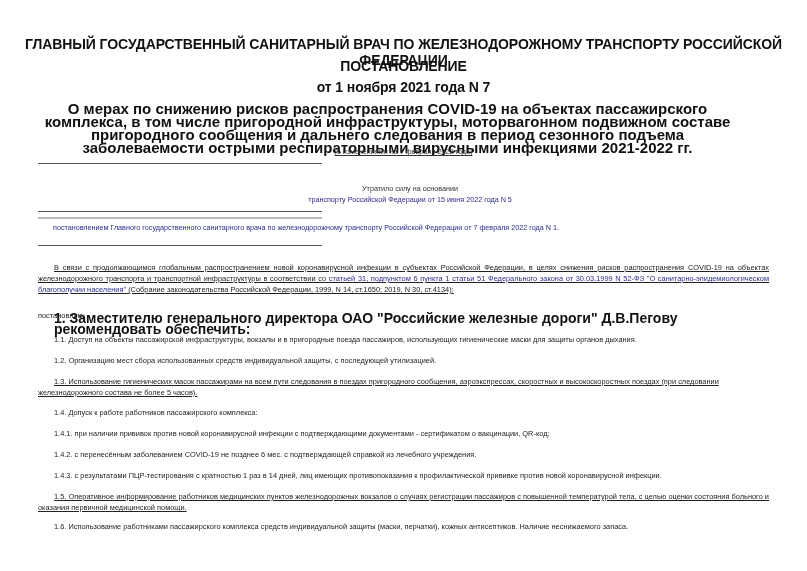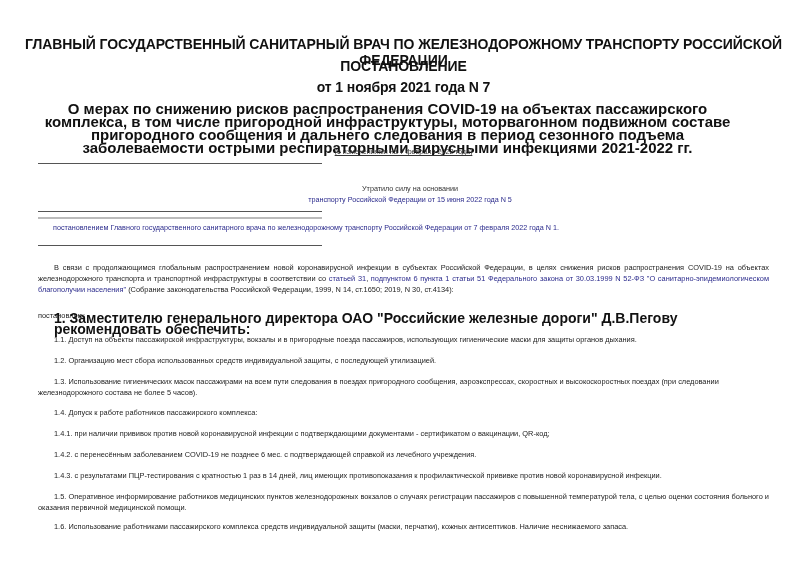--- a/index.html
+++ b/index.html
@@ -12,21 +12,21 @@
     .abs { position: absolute; }
     .center { left: 0; width: 807px; text-align: center; }
     .hdr { font-weight: bold; font-size: 14px; letter-spacing: -0.1px; }
     .title { font-weight: bold; font-size: 15px; line-height: 13px; left: 44px; width: 687px; text-align: center; }
     .small { font-size: 7.2px; color: #333; }
     .rule { height: 0; border-top: 1px solid #555; left: 38px; width: 284px; }
     .rule.gray { border-top: 2px solid #bbb; }
     .link { color: #2b2b8c; }
     .p { font-size: 7.4px; line-height: 11px; color: #222; left: 38px; width: 731px; }
     .just { text-align: justify; }
-    .ind { text-indent: 16px; }
+    .ind { text-indent: 16px; text-decoration: underline; }
     .b { font-weight: bold; color: #111; font-size: 14px; }
   </style>
 </head>
 <body>
 
 <div>
 
   <div class="abs center hdr" style="top:36px;">ГЛАВНЫЙ ГОСУДАРСТВЕННЫЙ САНИТАРНЫЙ ВРАЧ ПО ЖЕЛЕЗНОДОРОЖНОМУ ТРАНСПОРТУ РОССИЙСКОЙ ФЕДЕРАЦИИ</div>
   <div class="abs center hdr" style="top:58px;">ПОСТАНОВЛЕНИЕ</div>
   <div class="abs center hdr" style="top:79px;">от 1 ноября 2021 года N 7</div>

